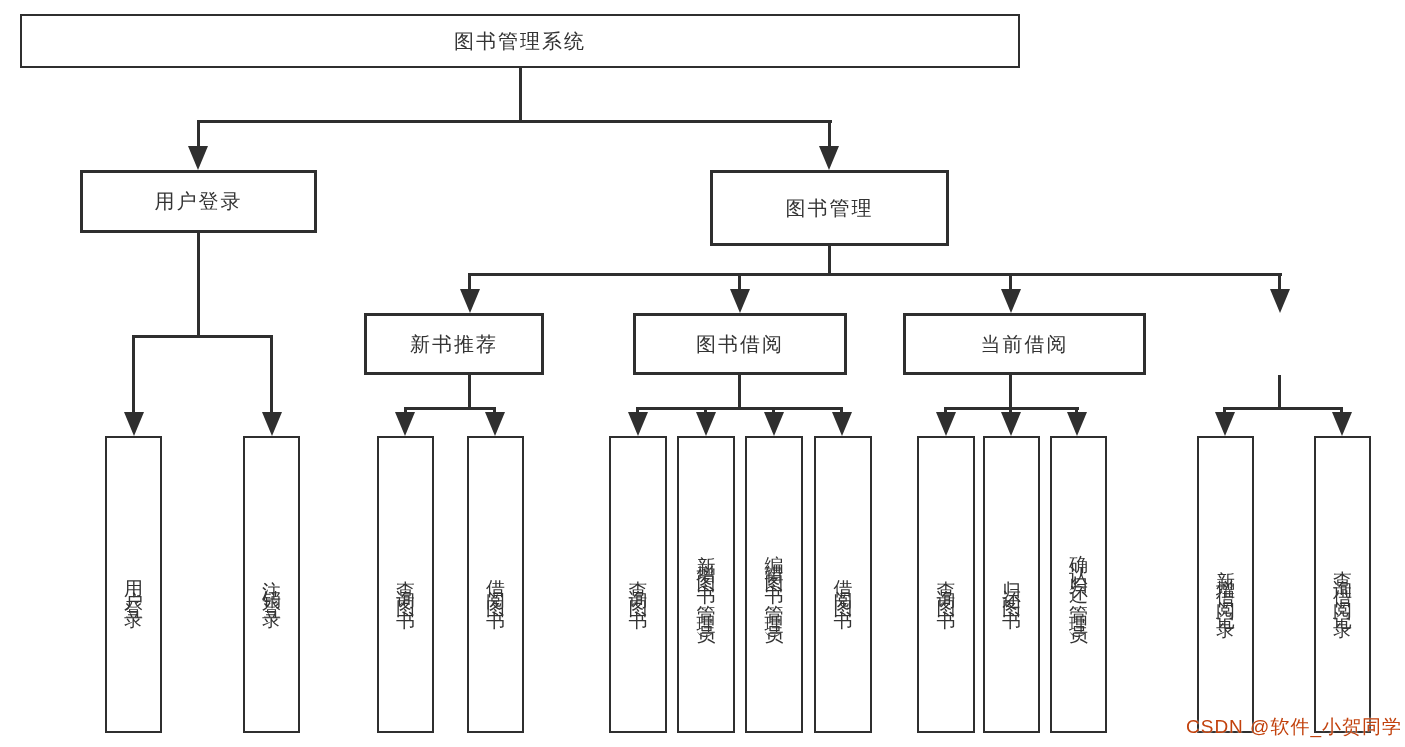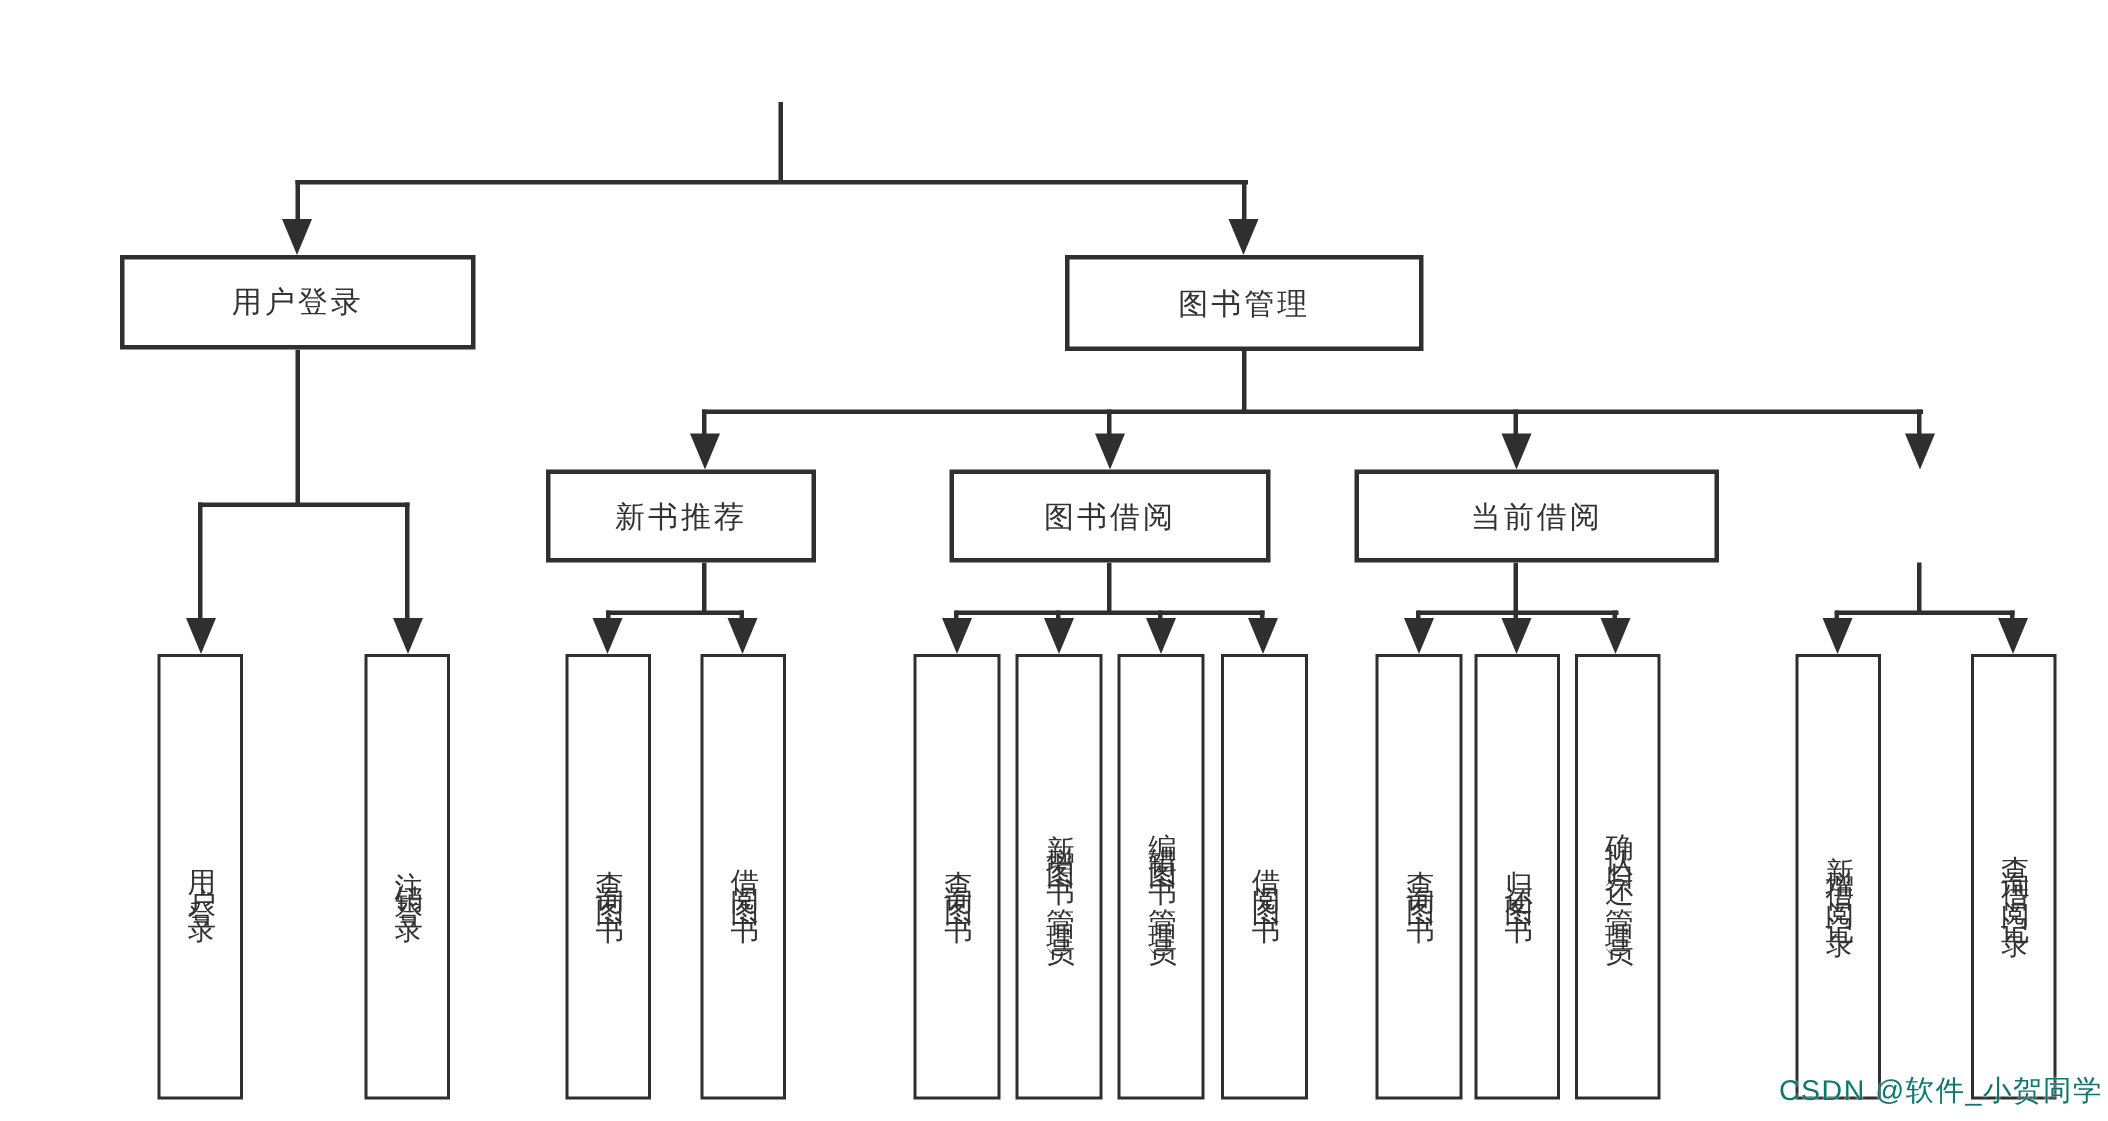--- a/index.html
+++ b/index.html
@@ -24,34 +24,37 @@
   .v,.h{position:absolute;background:#2f2f2f;z-index:1;}
   .v{width:3px;}
   .h{height:3px;}
   .arrow{
     position:absolute;width:0;height:0;z-index:1;
     border-left:10px solid transparent;border-right:10px solid transparent;
     border-top:24px solid #2f2f2f;
   }
   .watermark{
     position:absolute;left:1186px;top:714px;z-index:5;
-    font-size:19px;color:#0f766e;letter-spacing:1px;white-space:nowrap;
+    font-size:19px;color:#c2410c;letter-spacing:1px;white-space:nowrap;
     text-shadow:0 0 2px #ffffff;
   }
 </style>
 </head>
 <body>
 
 <div class="stage">
 
+  <div class="box root" style="left:20px;top:14px;width:1000px;height:54px">
+    <span>图书管理系统</span>
+  </div>
 
   <div class="box" style="left:80px;top:170px;width:237px;height:63px">
     <span>用户登录</span>
   </div>
-  <div class="box" style="left:710px;top:170px;width:239px;height:64px">
+  <div class="box" style="left:710px;top:170px;width:239px;height:76px">
     <span>图书管理</span>
   </div>
 
   <div class="box" style="left:364px;top:313px;width:180px;height:62px">
     <span>新书推荐</span>
   </div>
   <div class="box" style="left:633px;top:313px;width:214px;height:62px">
     <span>图书借阅</span>
   </div>
   <div class="box" style="left:903px;top:313px;width:243px;height:62px">

